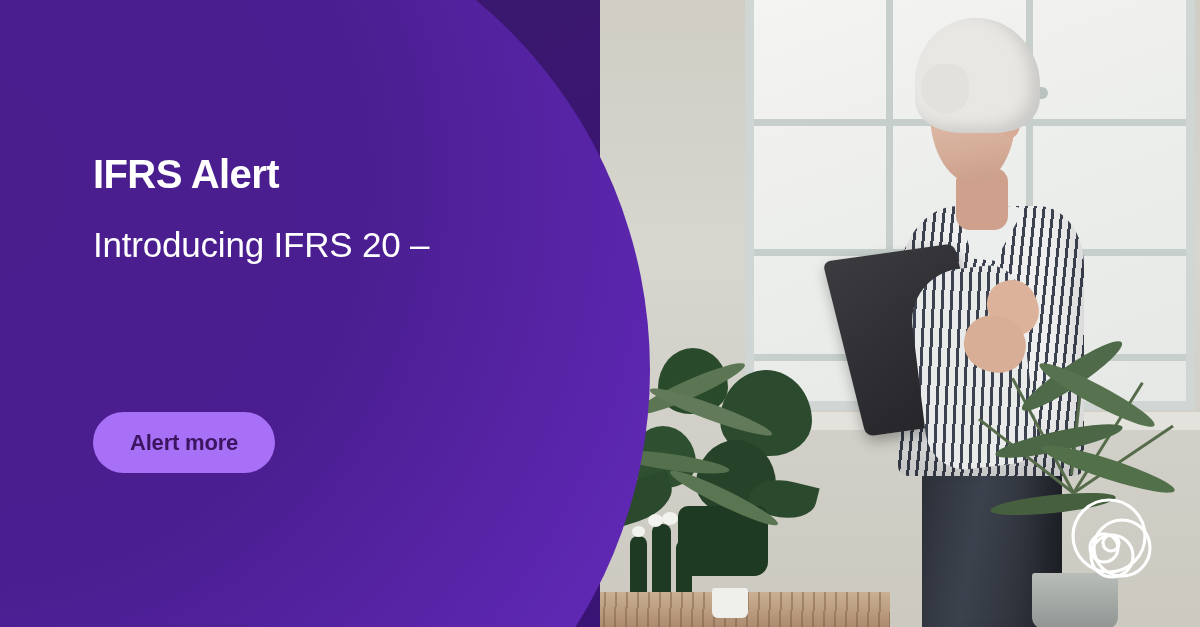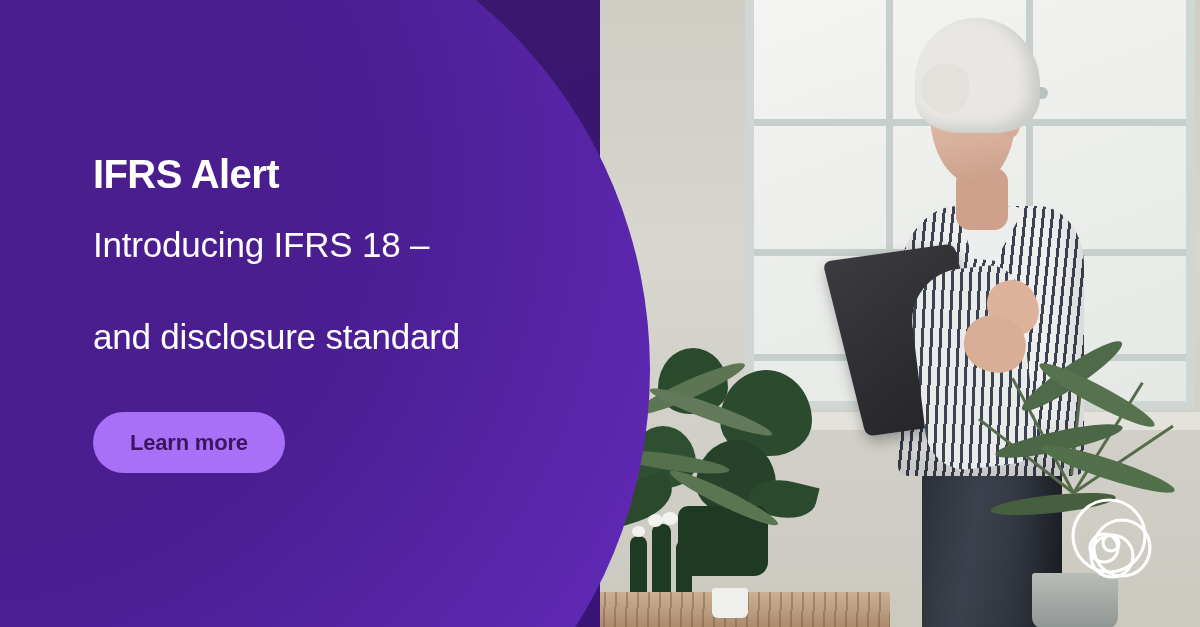--- a/index.html
+++ b/index.html
@@ -237,25 +237,24 @@
   </div>
 
   <div class="panel">
     <div class="panel-blob"></div>
   </div>
   <div class="violet-circle"></div>
 
   <div class="content">
     <div class="eyebrow">IFRS Alert</div>
     <div class="headline">
-      <span>Introducing IFRS 18 –</span><br>
+      <span>Introducing IFRS 20 –</span><br>
       <br>
-      <span>and disclosure standard</span>
-    </div>
-    <button class="cta">Learn more</button>
+    </div>
+    <button class="cta">Alert more</button>
   </div>
 
   <div class="logo">
     <svg viewBox="0 0 105 105" width="105" height="105" fill="none" stroke="#ffffff" stroke-width="3.1">
       <circle cx="47" cy="44" r="36"></circle>
       <circle cx="60" cy="56" r="28"></circle>
       <circle cx="50" cy="64" r="21"></circle>
       <circle cx="42" cy="56" r="14"></circle>
       <circle cx="49" cy="51" r="8"></circle>
     </svg>

